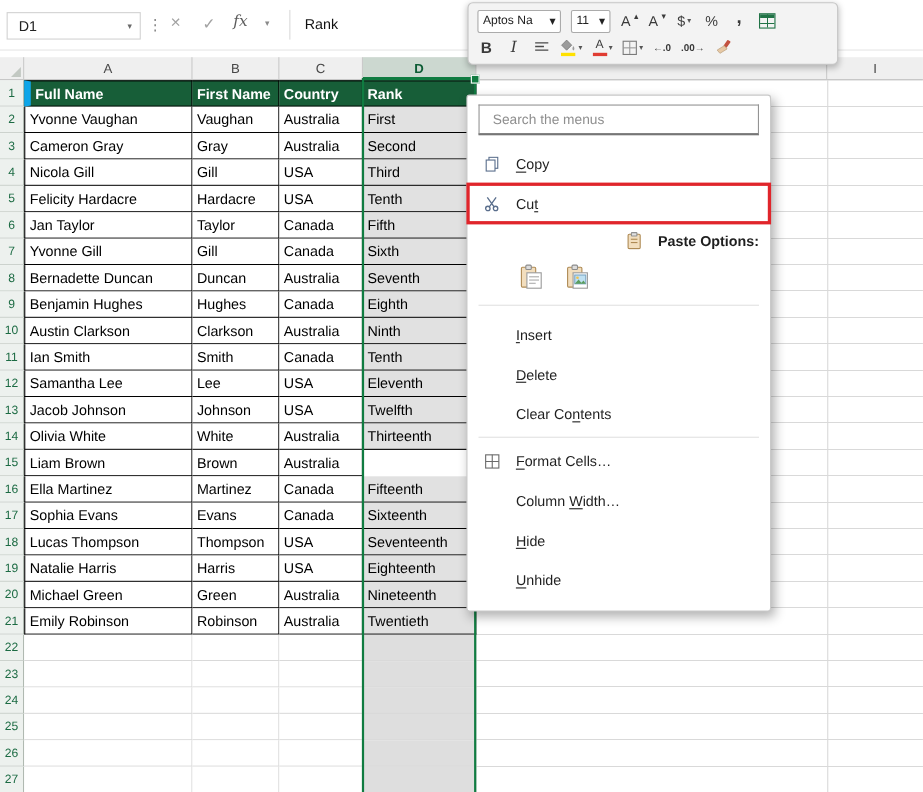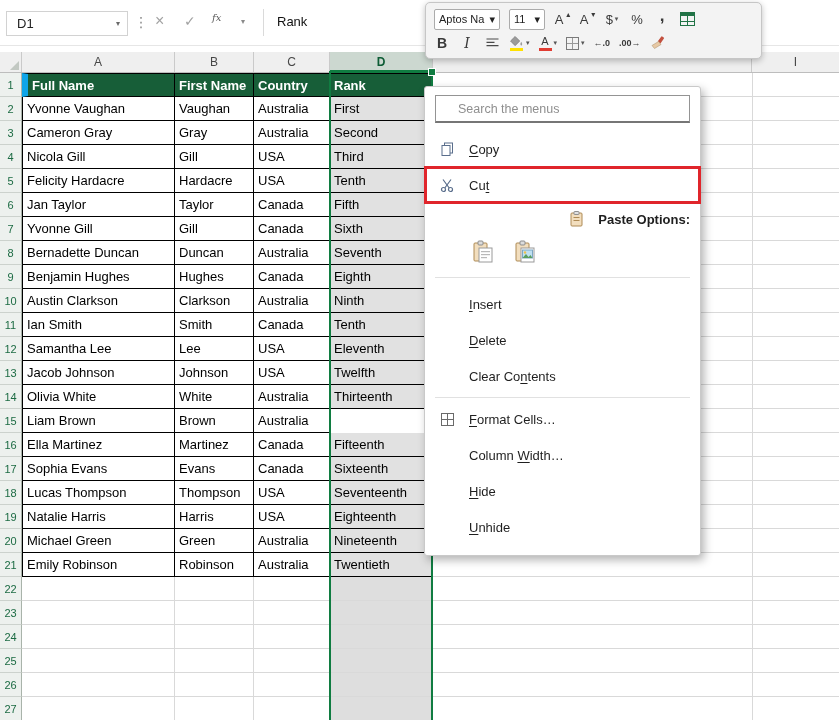--- a/index.html
+++ b/index.html
@@ -8,21 +8,21 @@
   .app *{box-sizing:border-box;}
 
   
   .topbar{position:absolute;left:0;top:0;width:839px;height:46px;background:#fff;border-bottom:1px solid #e6e6e6;z-index:2;}
   .namebox{position:absolute;left:6px;top:11px;width:122px;height:25px;border:1px solid #d2d2d2;background:#fff;
            display:flex;align-items:center;justify-content:space-between;padding:0 7px 0 10px;font-size:13px;}
   .nb-chev{font-size:8px;color:#6a6a6a;}
   .dots{position:absolute;left:134px;top:14px;color:#8a8a8a;font-size:14px;}
   .fb-cancel{position:absolute;left:155px;top:12px;color:#a2a2a2;font-size:16px;}
   .fb-enter{position:absolute;left:184px;top:13px;color:#a2a2a2;font-size:14px;}
-  .fb-fx{position:absolute;left:212px;top:12px;color:#5c5c5c;font-size:10px;font-style:italic;
+  .fb-fx{position:absolute;left:212px;top:12px;color:#5c5c5c;font-size:14px;font-style:italic;
          font-family:"DejaVu Serif",serif;}
   .fb-chev{position:absolute;left:241px;top:17px;font-size:8px;color:#8a8a8a;}
   .fb-sep{position:absolute;left:263px;top:9px;width:1px;height:27px;background:#dadada;}
   .fb-value{position:absolute;left:277px;top:14px;font-size:13px;color:#111;}
 
   
   .colhdr{position:absolute;left:0;top:52px;width:839px;height:21px;display:flex;background:#efefef;
           border-bottom:1px solid #bdbdbd;font-size:12px;color:#474747;z-index:1;}
   .ch{height:100%;display:flex;align-items:center;justify-content:center;border-right:1px solid #cacaca;}
   .ch.corner{width:22px;position:relative;}
@@ -56,21 +56,21 @@
   .sel-left{position:absolute;left:329px;top:71px;width:2px;height:649px;background:#107C41;z-index:3;}
   .sel-right{position:absolute;left:431px;top:71px;width:2px;height:649px;background:#107C41;z-index:3;}
   .sel-handle{position:absolute;left:428px;top:68px;width:8px;height:8px;background:#107C41;border:1px solid #fff;z-index:4;}
 
   
   .minibar{position:absolute;left:425px;top:2px;width:337px;height:57px;background:#f3f3f3;border:1px solid #c6c6c6;
            border-radius:5px;box-shadow:0 2px 6px rgba(0,0,0,.25);z-index:10;padding:4px 8px 3px;}
   .mb-row{display:flex;align-items:center;height:24px;gap:9px;}
   .combo{background:#fff;border:1px solid #ababab;border-radius:2px;height:21px;display:flex;align-items:center;
          justify-content:space-between;padding:0 4px;font-size:11px;color:#222;}
-  .combo.font{width:66px;justify-content:space-between;}
+  .combo.font{width:76px;justify-content:space-between;}
   .combo.size{width:36px;}
   .mb-btn{height:22px;min-width:16px;display:flex;align-items:center;justify-content:center;font-size:13px;color:#3a3a3a;gap:2px;}
   .mb-btn .chev{font-size:7px;color:#555;}
   .sup{font-size:8px;color:#3a3a3a;position:relative;top:-5px;left:1px;}
   .bold-b{font-weight:bold;font-size:14px;}
   .ital-i{font-style:italic;font-family:"DejaVu Serif",serif;font-size:14px;}
   .stack{display:flex;flex-direction:column;align-items:center;gap:1px;line-height:1;}
   .bar{width:13px;height:3px;}
   .bar.yellow{background:#FFE100;}
   .bar.red{background:#E03C32;}
@@ -80,21 +80,21 @@
   .tbl-icon{width:15px;height:14px;border:1px solid #217346;
       background:linear-gradient(#217346 0 3px,transparent 3px),
                  linear-gradient(to right,transparent 0 6px,#217346 6px 7px,transparent 7px),
                  linear-gradient(to bottom,transparent 0 8px,#217346 8px 9px,transparent 9px);}
   .dec-txt{font-size:9px;font-weight:bold;color:#3a3a3a;letter-spacing:0;}
   .comma-glyph{font-size:17px;font-weight:bold;line-height:10px;position:relative;top:-3px;}
 
   
   .menu{position:absolute;left:424px;top:86px;width:277px;background:#fff;border:1px solid #c9c9c9;border-radius:3px;
         box-shadow:3px 4px 10px rgba(0,0,0,.3);z-index:20;padding:8px 0 10px;font-size:13px;color:#1f1f1f;}
-  .search-wrap{margin:0 10px 8px;height:28px;border:1px solid #949494;border-bottom:2px solid #767676;display:flex;align-items:center;padding:0 20px;background:#fff;}
+  .search-wrap{margin:0 10px 8px;height:28px;border:1px solid #949494;border-bottom:2px solid #767676;display:flex;align-items:center;padding:0 10px;background:#fff;}
   .search-wrap input{border:none;outline:none;width:100%;font-size:12.5px;font-family:"Liberation Sans",sans-serif;color:#333;background:transparent;}
   .search-wrap input::placeholder{color:#8f8f8f;}
   .mi{height:36px;display:flex;align-items:center;padding:0 10px 0 12px;cursor:default;}
   .mi-icon{width:20px;display:flex;align-items:center;justify-content:center;flex:0 0 20px;}
   .mi-label{margin-left:12px;white-space:pre;}
   .mi.po-label{height:32px;justify-content:flex-end;}
   .mi.po-label .mi-label{font-weight:bold;}
   .key{text-decoration:underline;text-underline-offset:2px;}
   .mi.highlight{outline:3px solid #E0252B;outline-offset:-2px;}
   .paste-row{height:34px;display:flex;align-items:center;gap:14px;padding-left:44px;}

